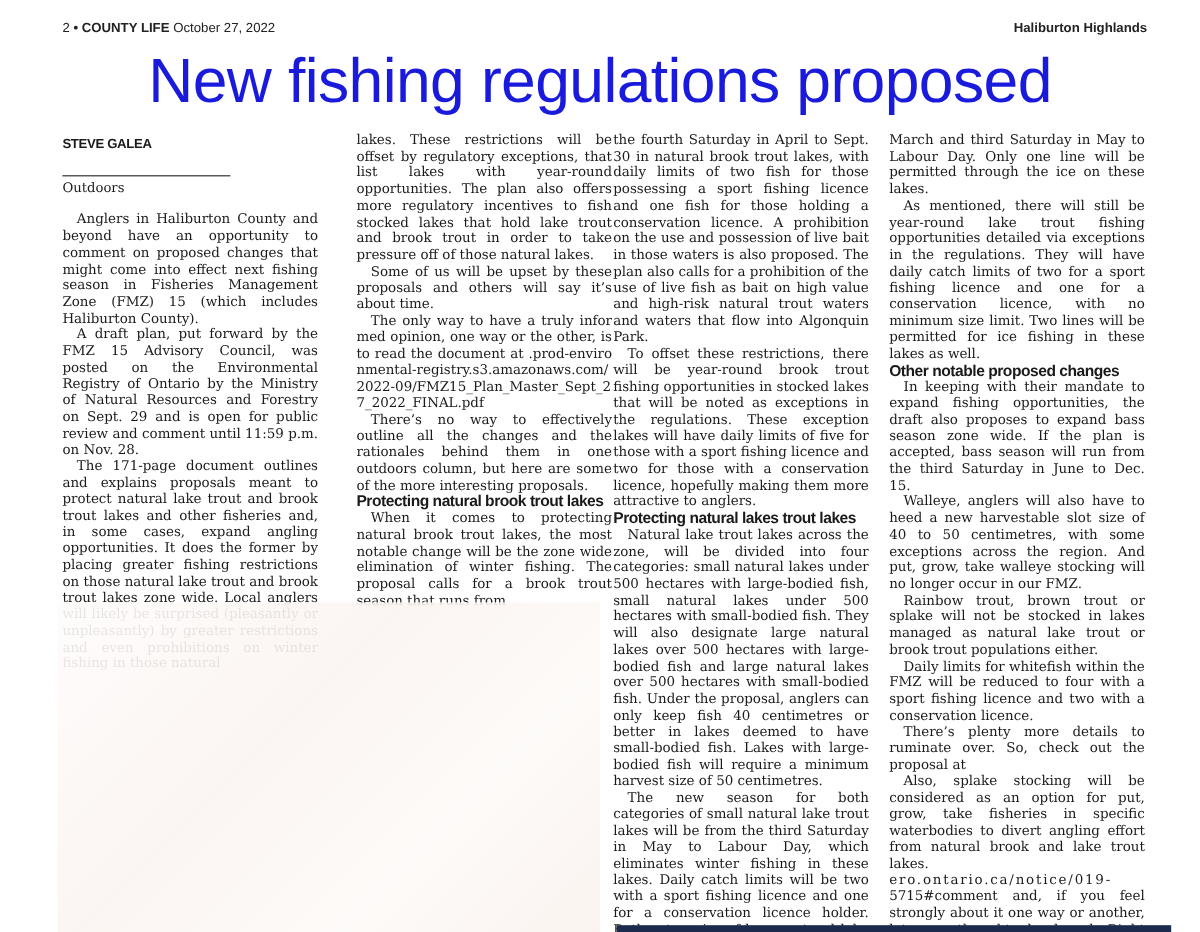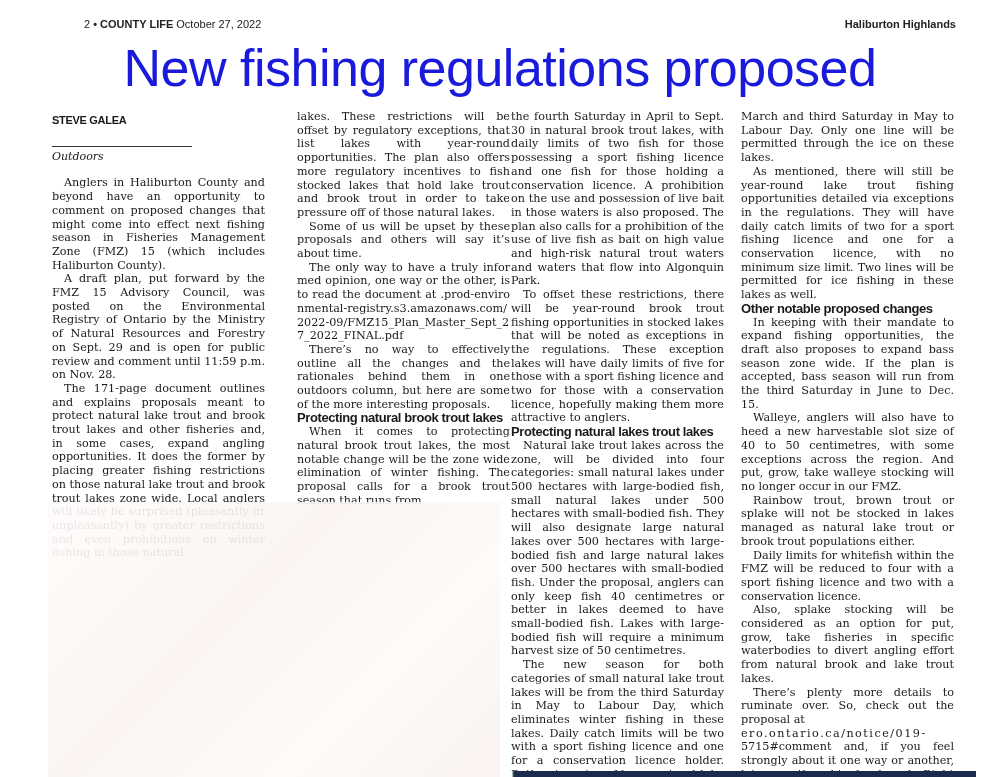--- a/index.html
+++ b/index.html
@@ -5,21 +5,21 @@
   html, body { margin: 0; padding: 0; }
   body {
     width: 1000px; height: 777px; overflow: hidden; position: relative;
     background: #ffffff; color: #1a1a1a;
     font-family: "DejaVu Serif", serif;
   }
   .header-bar {
     position: absolute; top: 18px; left: 52px; right: 44px; height: 16px;
     font-family: "Liberation Sans", sans-serif; font-size: 11px; color: #222;
   }
-  .header-left { position: absolute; left: 0; top: 0; margin-left: 32px; }
+  .header-left { position: absolute; left: 0; top: 0; }
   .header-left .pub { font-weight: bold; }
   .header-right { position: absolute; right: 0; top: 0; font-weight: bold; font-size: 11px; }
   .headline {
     position: absolute; top: 38px; left: 0; width: 1000px; text-align: center;
     font-family: "Liberation Sans", sans-serif; font-size: 52px; line-height: 60px;
     color: #1a1adc; letter-spacing: -0.5px;
   }
   .col {
     position: absolute; top: 110px; width: 213px;
     font-size: 11.2px; line-height: 13.7px; text-align: justify;
@@ -27,21 +27,21 @@
   .col p { margin: 0; text-indent: 12px; }
   .col1 { left: 52px; }
   .col2 { left: 297px; }
   .col3 { left: 511px; }
   .col4 { left: 741px; }
   .byline {
     font-family: "Liberation Sans", sans-serif; font-weight: bold; font-size: 11px;
     letter-spacing: -0.3px; padding-bottom: 18px; border-bottom: 1px solid #333;
     width: 140px; margin-top: 4px;
   }
-  .section { font-style: italic; font-size: 11px; margin: 3px 0 13px 0; }
+  .section { font-size: 11px; margin: 3px 0 13px 0; }
   .subhead {
     font-family: "Liberation Sans", sans-serif; font-weight: bold; font-size: 13px;
     letter-spacing: -0.4px; margin: 12px 0 4px 6px; text-indent: 0 !important;
   }
   .faded-ad {
     position: absolute; left: 48px; top: 502px; width: 452px; height: 275px;
     background: linear-gradient(135deg, #fefcfb 0%, #fbf4f1 40%, #fdfaf8 70%, #faf2ee 100%);
     opacity: 0.9;
   }
   .bottom-bar {
@@ -90,21 +90,21 @@
 </div>
 
 <div class="col col4">
   <p style="text-indent:0">March and third Saturday in May to Labour Day. Only one line will be permitted through the ice on these lakes.</p>
   <p>As mentioned, there will still be year-round lake trout fishing opportunities detailed via exceptions in the regulations. They will have daily catch limits of two for a sport fishing licence and one for a conservation licence, with no minimum size limit. Two lines will be permitted for ice fishing in these lakes as well.</p>
   <p class="subhead">Other notable proposed changes</p>
   <p>In keeping with their mandate to expand fishing opportunities, the draft also proposes to expand bass season zone wide. If the plan is accepted, bass season will run from the third Saturday in June to Dec. 15.</p>
   <p>Walleye, anglers will also have to heed a new harvestable slot size of 40 to 50 centimetres, with some exceptions across the region. And put, grow, take walleye stocking will no longer occur in our FMZ.</p>
   <p>Rainbow trout, brown trout or splake will not be stocked in lakes managed as natural lake trout or brook trout populations either.</p>
   <p>Daily limits for whitefish within the FMZ will be reduced to four with a sport fishing licence and two with a conservation licence.</p>
+  <p>There’s plenty more details to ruminate over.  So, check out the proposal at</p>
   <p>Also, splake stocking will be considered as an option for put, grow, take fisheries in specific waterbodies to divert angling effort from natural brook and lake trout lakes.</p>
-  <p>There’s plenty more details to ruminate over.  So, check out the proposal at</p>
   <p style="text-indent:0" class="url">ero.ontario.ca/notice/019-</p>
   <p style="text-indent:0">5715#comment  and, if you feel strongly about it one way or another, let your thoughts be heard. Right now, this is a draft plan awaiting your comment.</p>
 
 </div>
 
 <div class="faded-ad"></div>
 <div class="bottom-bar"></div>
 
 </body></html>

